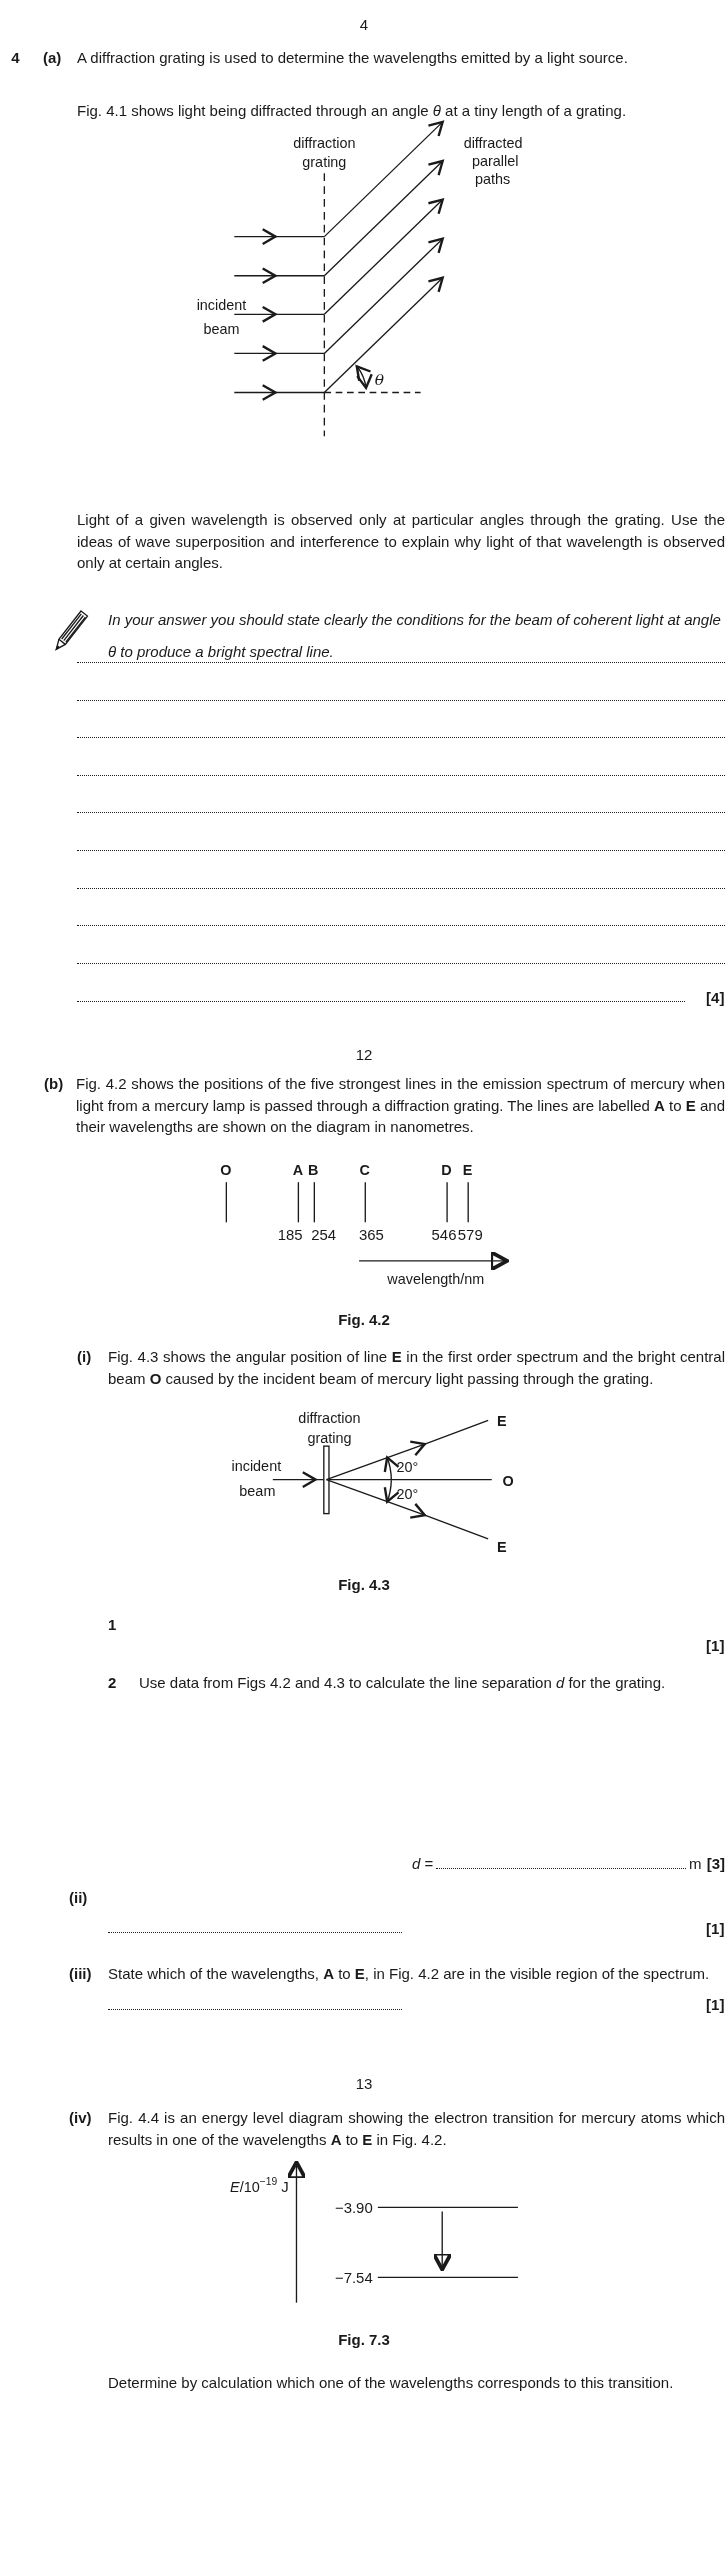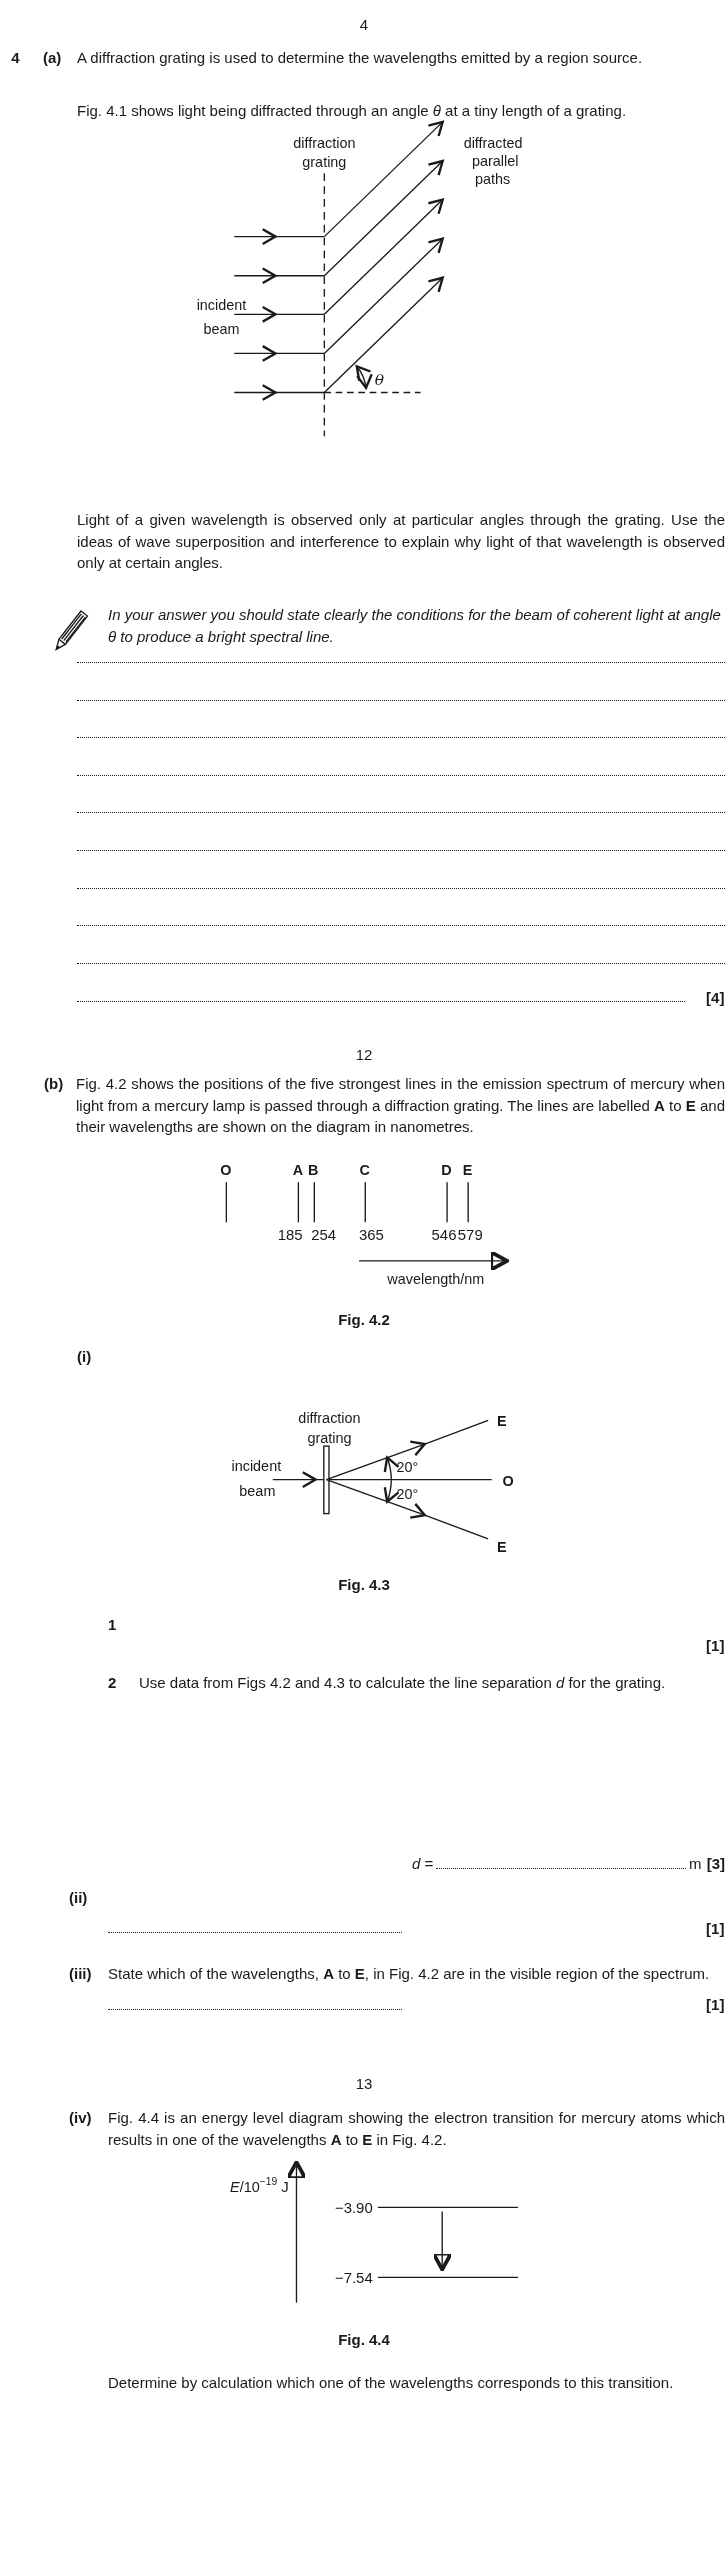--- a/index.html
+++ b/index.html
@@ -3,21 +3,21 @@
 <meta charset="utf-8">
 <style>
   html,body{margin:0;padding:0;background:#e8e8e8;}
   .page{position:relative;width:728px;height:3291px;background:#ffffff;margin:0 auto;
         font-family:"Liberation Sans","DejaVu Sans",sans-serif;font-size:15px;color:#1a1a1a;
         line-height:21.6px;overflow:hidden;}
   .abs{position:absolute;}
   .b{font-weight:bold;}
   .just{text-align:justify;}
   .center{left:0;width:728px;text-align:center;}
-  .note{font-style:italic;line-height:22px;}
+  .note{font-style:italic;line-height:32px;}
   .dotline{position:absolute;height:0;border-bottom:1.5px dotted #1a1a1a;}
   .mark{position:absolute;font-weight:bold;}
   .flexrow{position:absolute;display:flex;align-items:baseline;}
   .fdots{flex:1;height:0.95em;border-bottom:1.5px dotted #1a1a1a;margin:0 3.1px;}
   svg{overflow:visible;}
   svg text{font-family:"Liberation Sans","DejaVu Sans",sans-serif;font-size:28px;fill:#1a1a1a;}
   svg .num{font-size:29px;}
   svg line,svg path,svg rect{stroke:#1a1a1a;stroke-width:2.6;fill:none;}
   svg .dash{stroke-dasharray:15 10;}
   svg .dash2{stroke-dasharray:13 9;}
@@ -36,21 +36,21 @@
       <marker id="fh" viewBox="0 0 12 12" refX="10" refY="6" markerWidth="13" markerHeight="13" orient="auto-start-reverse">
         <path d="M0 0 L11 6 L0 12 Z" fill="#1a1a1a" stroke="none"></path>
       </marker>
     </defs>
   </svg>
 
   <div class="abs center" style="top:14.4px">4</div>
 
   <div class="abs b" style="left:11.3px;top:47px">4</div>
   <div class="abs b" style="left:43px;top:47px">(a)</div>
-  <div class="abs" style="left:77px;top:47px;width:648px">A diffraction grating is used to determine the wavelengths emitted by a region source.</div>
+  <div class="abs" style="left:77px;top:47px;width:648px">A diffraction grating is used to determine the wavelengths emitted by a light source.</div>
 
   <div class="abs" style="left:77px;top:100px;width:648px">Fig. 4.1 shows light being diffracted through an angle <i>θ</i> at a tiny length of a grating.</div>
 
   <svg class="abs" style="left:170px;top:118px;font-size:29px" width="355" height="335" viewBox="0 0 690 650">
     <text x="300" y="58" text-anchor="middle">diffraction</text>
     <text x="300" y="95" text-anchor="middle">grating</text>
     <text x="628" y="57" text-anchor="middle">diffracted</text>
     <text x="632" y="93" text-anchor="middle">parallel</text>
     <text x="627" y="128" text-anchor="middle">paths</text>
     <line class="dash" x1="300" y1="107" x2="300" y2="618"></line>
@@ -121,20 +121,21 @@
     <text x="341" y="158" text-anchor="middle" class="num">365</text>
     <text x="482" y="158" text-anchor="middle" class="num">546</text>
     <text x="533" y="158" text-anchor="middle" class="num">579</text>
     <line x1="317" y1="198" x2="602" y2="198" stroke-width="4" marker-end="url(#fh)"></line>
     <text x="466" y="243" text-anchor="middle">wavelength/nm</text>
   </svg>
 
   <div class="abs center b" style="top:1309px">Fig. 4.2</div>
 
   <div class="abs b" style="left:77px;top:1346px">(i)</div>
+  <div class="abs just" style="left:108px;top:1346px;width:617px">Fig. 4.3 shows the angular position of line <b>E</b> in the first order spectrum and the bright central beam <b>O</b> caused by the incident beam of mercury light passing through the grating.</div>
 
   <svg class="abs" style="left:216px;top:1391px;font-size:29px" width="330" height="170" viewBox="0 0 640 330">
     <text x="220" y="63" text-anchor="middle">diffraction</text>
     <text x="220" y="100" text-anchor="middle">grating</text>
     <rect x="209" y="107" width="10" height="131"></rect>
     <text x="78" y="155" text-anchor="middle">incident</text>
     <text x="80" y="203" text-anchor="middle">beam</text>
     <path d="M110 172 L193 172 L209 172" marker-mid="url(#vh)"></path>
     <line x1="219" y1="172" x2="535" y2="172" stroke-width="2.4"></line>
     <text x="556" y="185" font-weight="bold">O</text>
@@ -180,18 +181,18 @@
   <svg class="abs" style="left:196px;top:2143px;font-size:29px" width="340" height="206" viewBox="0 0 660 400">
     <line x1="195" y1="310" x2="195" y2="40" stroke-width="3" marker-end="url(#fh)"></line>
     <text x="180" y="95" text-anchor="end" font-size="29"><tspan font-style="italic">E</tspan><tspan>/10</tspan><tspan dy="-13" font-size="20">−19</tspan><tspan dy="13" font-size="29"> J</tspan></text>
     <text x="343" y="136" text-anchor="end" class="num">−3.90</text>
     <line x1="353" y1="125" x2="625" y2="125" stroke-width="2.6"></line>
     <text x="343" y="272" text-anchor="end" class="num">−7.54</text>
     <line x1="353" y1="261" x2="625" y2="261" stroke-width="2.6"></line>
     <line x1="478" y1="133" x2="478" y2="243" stroke-width="3" marker-end="url(#fh)"></line>
   </svg>
 
-  <div class="abs center b" style="top:2329px">Fig. 4.4</div>
+  <div class="abs center b" style="top:2329px">Fig. 7.3</div>
 
   <div class="abs" style="left:108px;top:2372px;width:617px">Determine by calculation which one of the wavelengths corresponds to this transition.</div>
 
 </div>
 
 
 </body></html>

